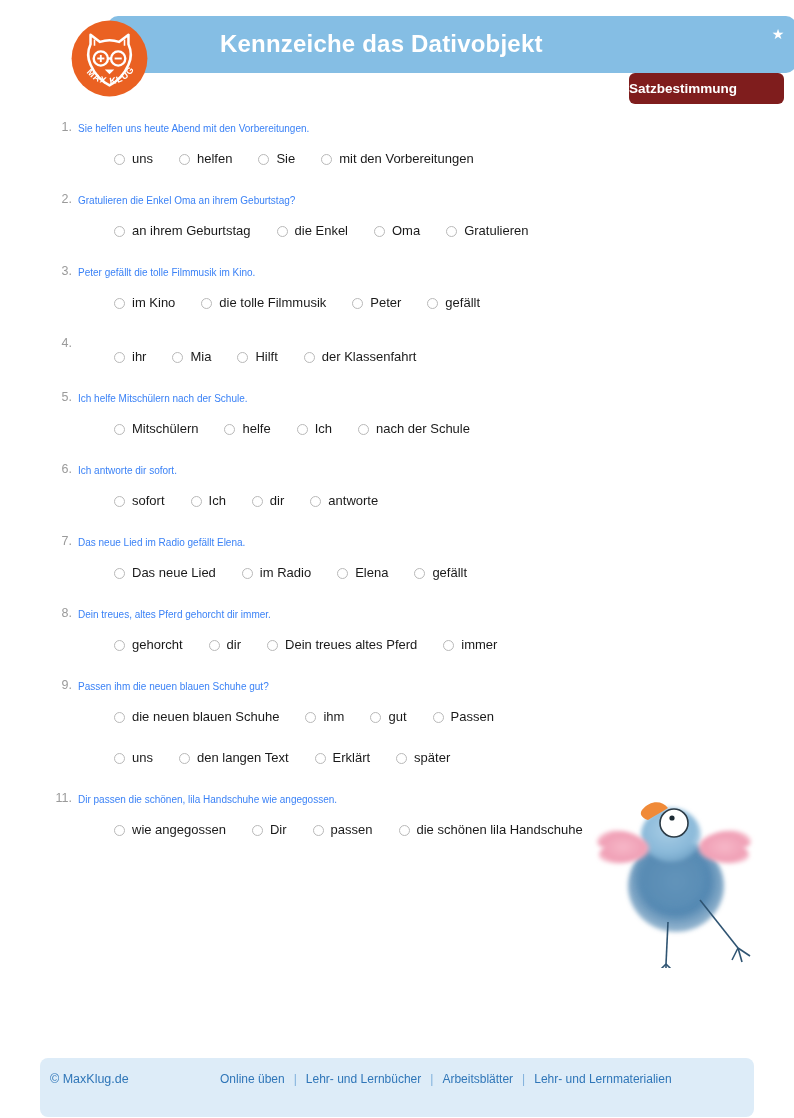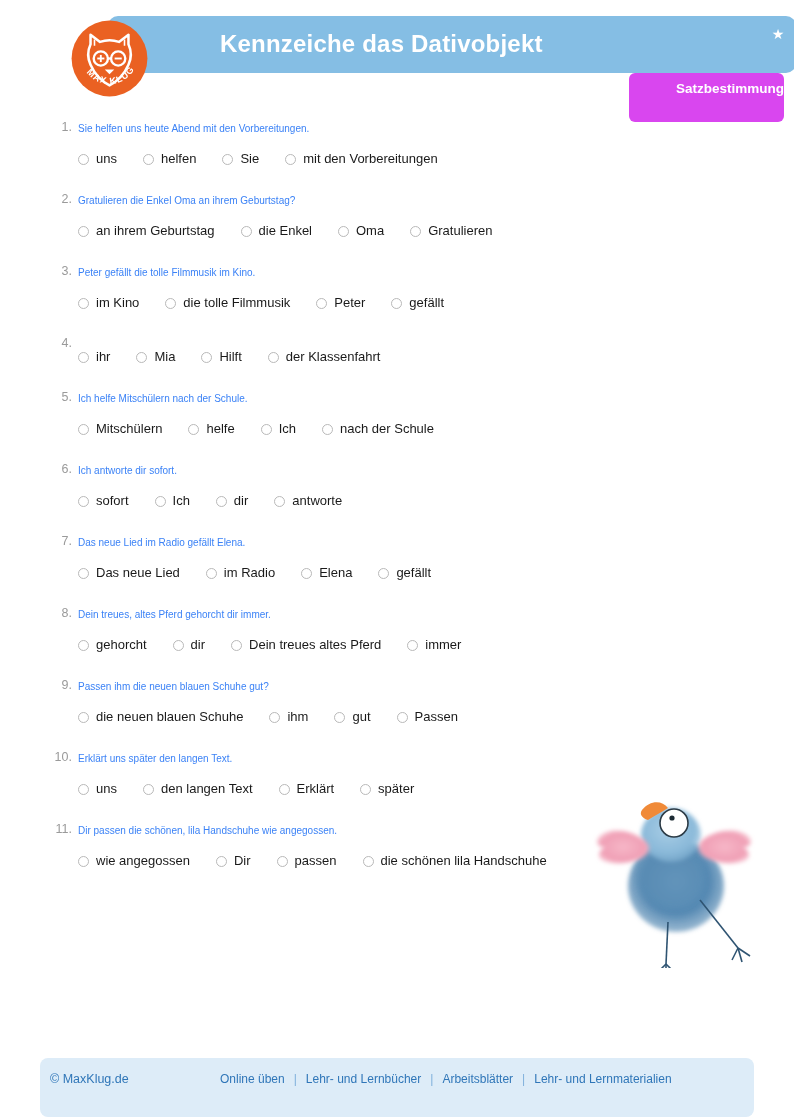--- a/index.html
+++ b/index.html
@@ -54,27 +54,27 @@
     line-height: 14px;
     color: #ffffff;
     font-size: 14px;
     text-align: center;
   }
   .header-badge {
     position: absolute;
     left: 589px;
     top: 73px;
     width: 155px;
-    height: 49px;
-    background: #d946ef;
+    height: 31px;
+    background: #7f1d1d;
     border-radius: 6px;
     color: #ffffff;
     font-size: 13.5px;
     font-weight: bold;
-    text-align: right;
+    text-align: left;
     line-height: 31px;
     white-space: nowrap;
   }
 
   
   .logo {
     position: absolute;
     left: 30px;
     top: 19px;
     width: 79px;
@@ -111,20 +111,21 @@
     color: #3b82f6;
     font-size: 10px;
     line-height: 18px;
   }
   .opts {
     display: flex;
     align-items: center;
     padding-left: 78px;
     margin-top: 13px;
     flex-wrap: nowrap;
+    margin-left: 36px;
   }
   .opt {
     display: flex;
     align-items: center;
     margin-right: 26px;
     white-space: nowrap;
   }
   .radio {
     display: inline-block;
     width: 9px;
@@ -452,24 +453,20 @@
           <span class="opt-label">gut</span>
         </label>
       <label class="opt">
           <span class="radio"></span>
           <span class="opt-label">Passen</span>
         </label>
     </div>
   </div>
 
   <div class="q">
-    <div class="q-row">
-      <span class="q-num">10.</span>
-      <span class="q-text">Erklärt uns später den langen Text.</span>
-    </div>
     <div class="opts">
       <label class="opt">
           <span class="radio"></span>
           <span class="opt-label">uns</span>
         </label>
       <label class="opt">
           <span class="radio"></span>
           <span class="opt-label">den langen Text</span>
         </label>
       <label class="opt">

